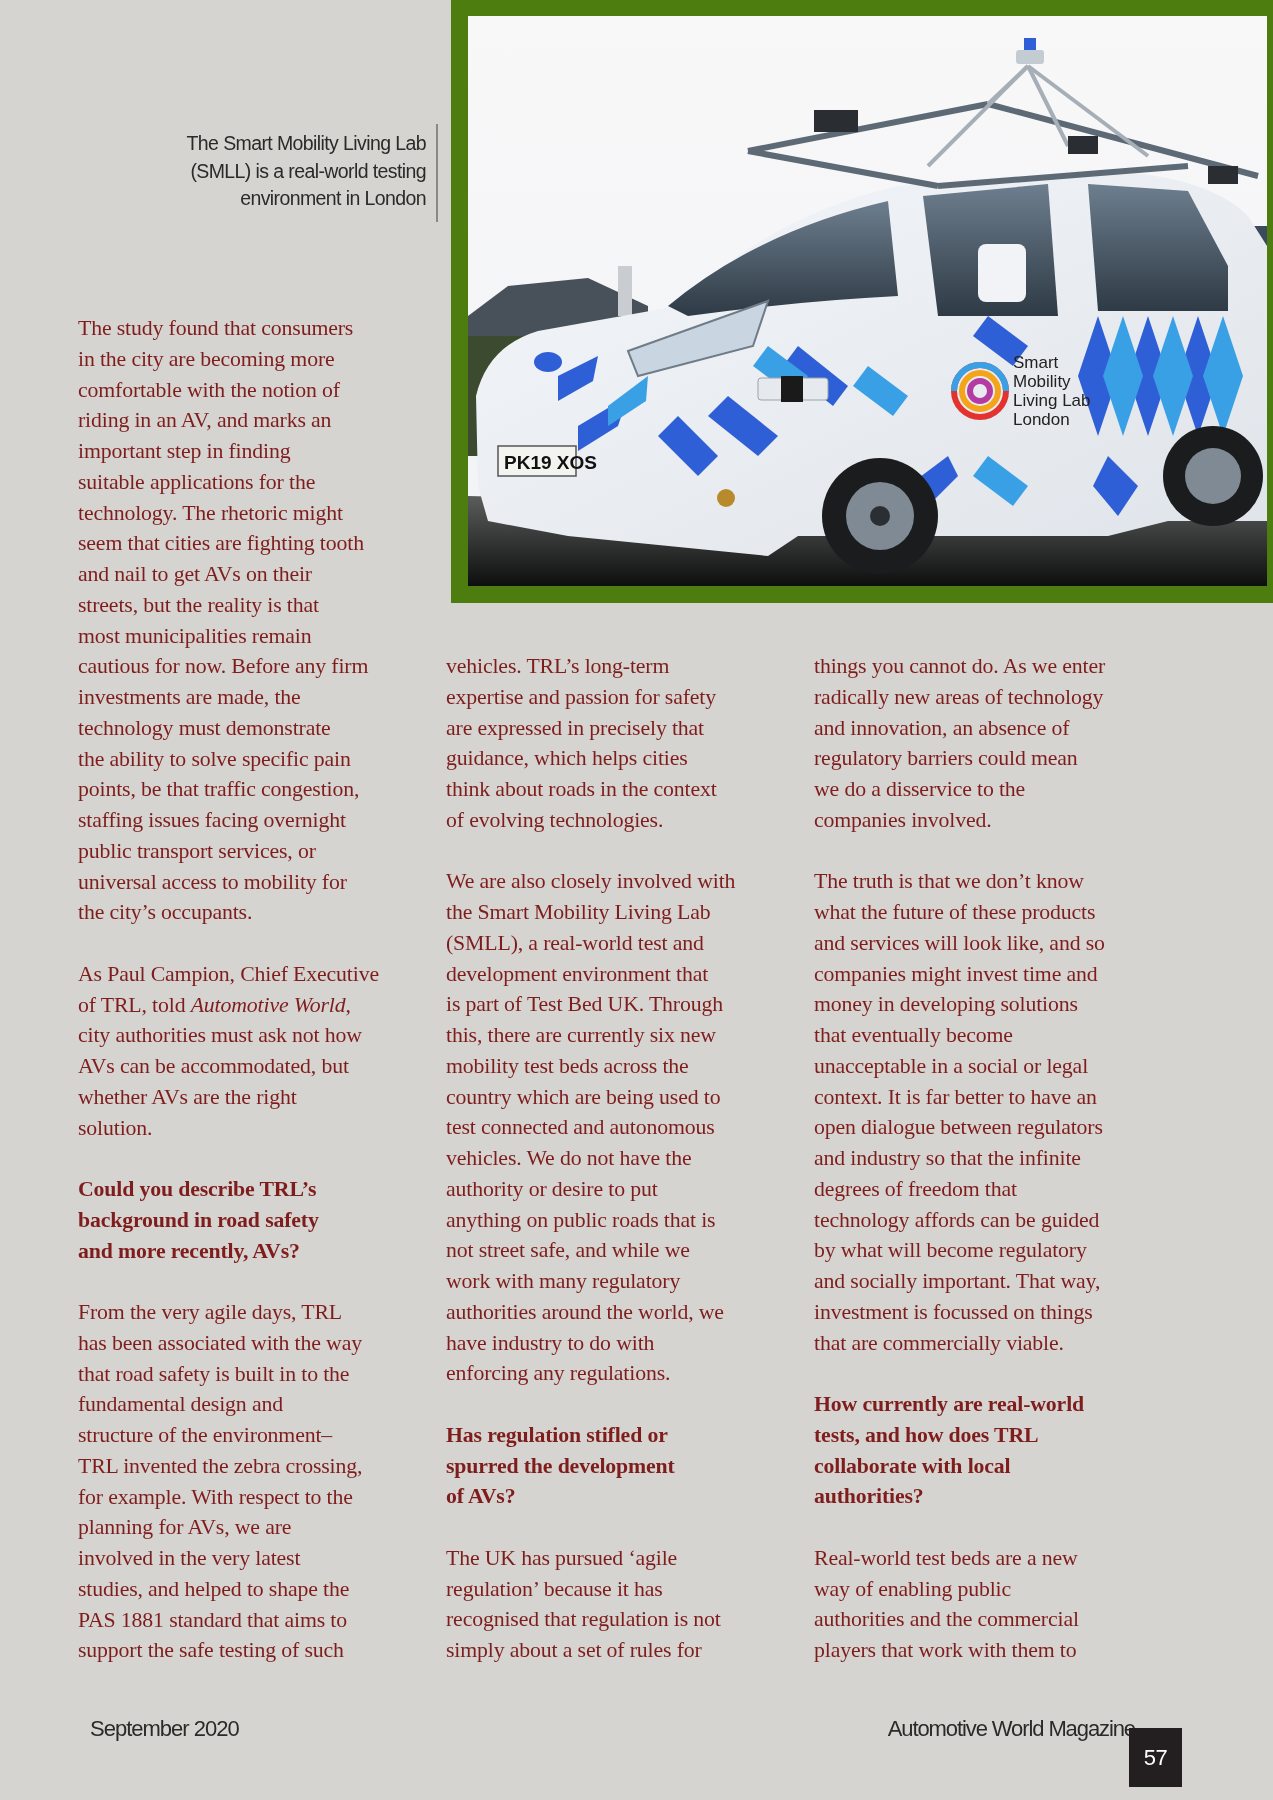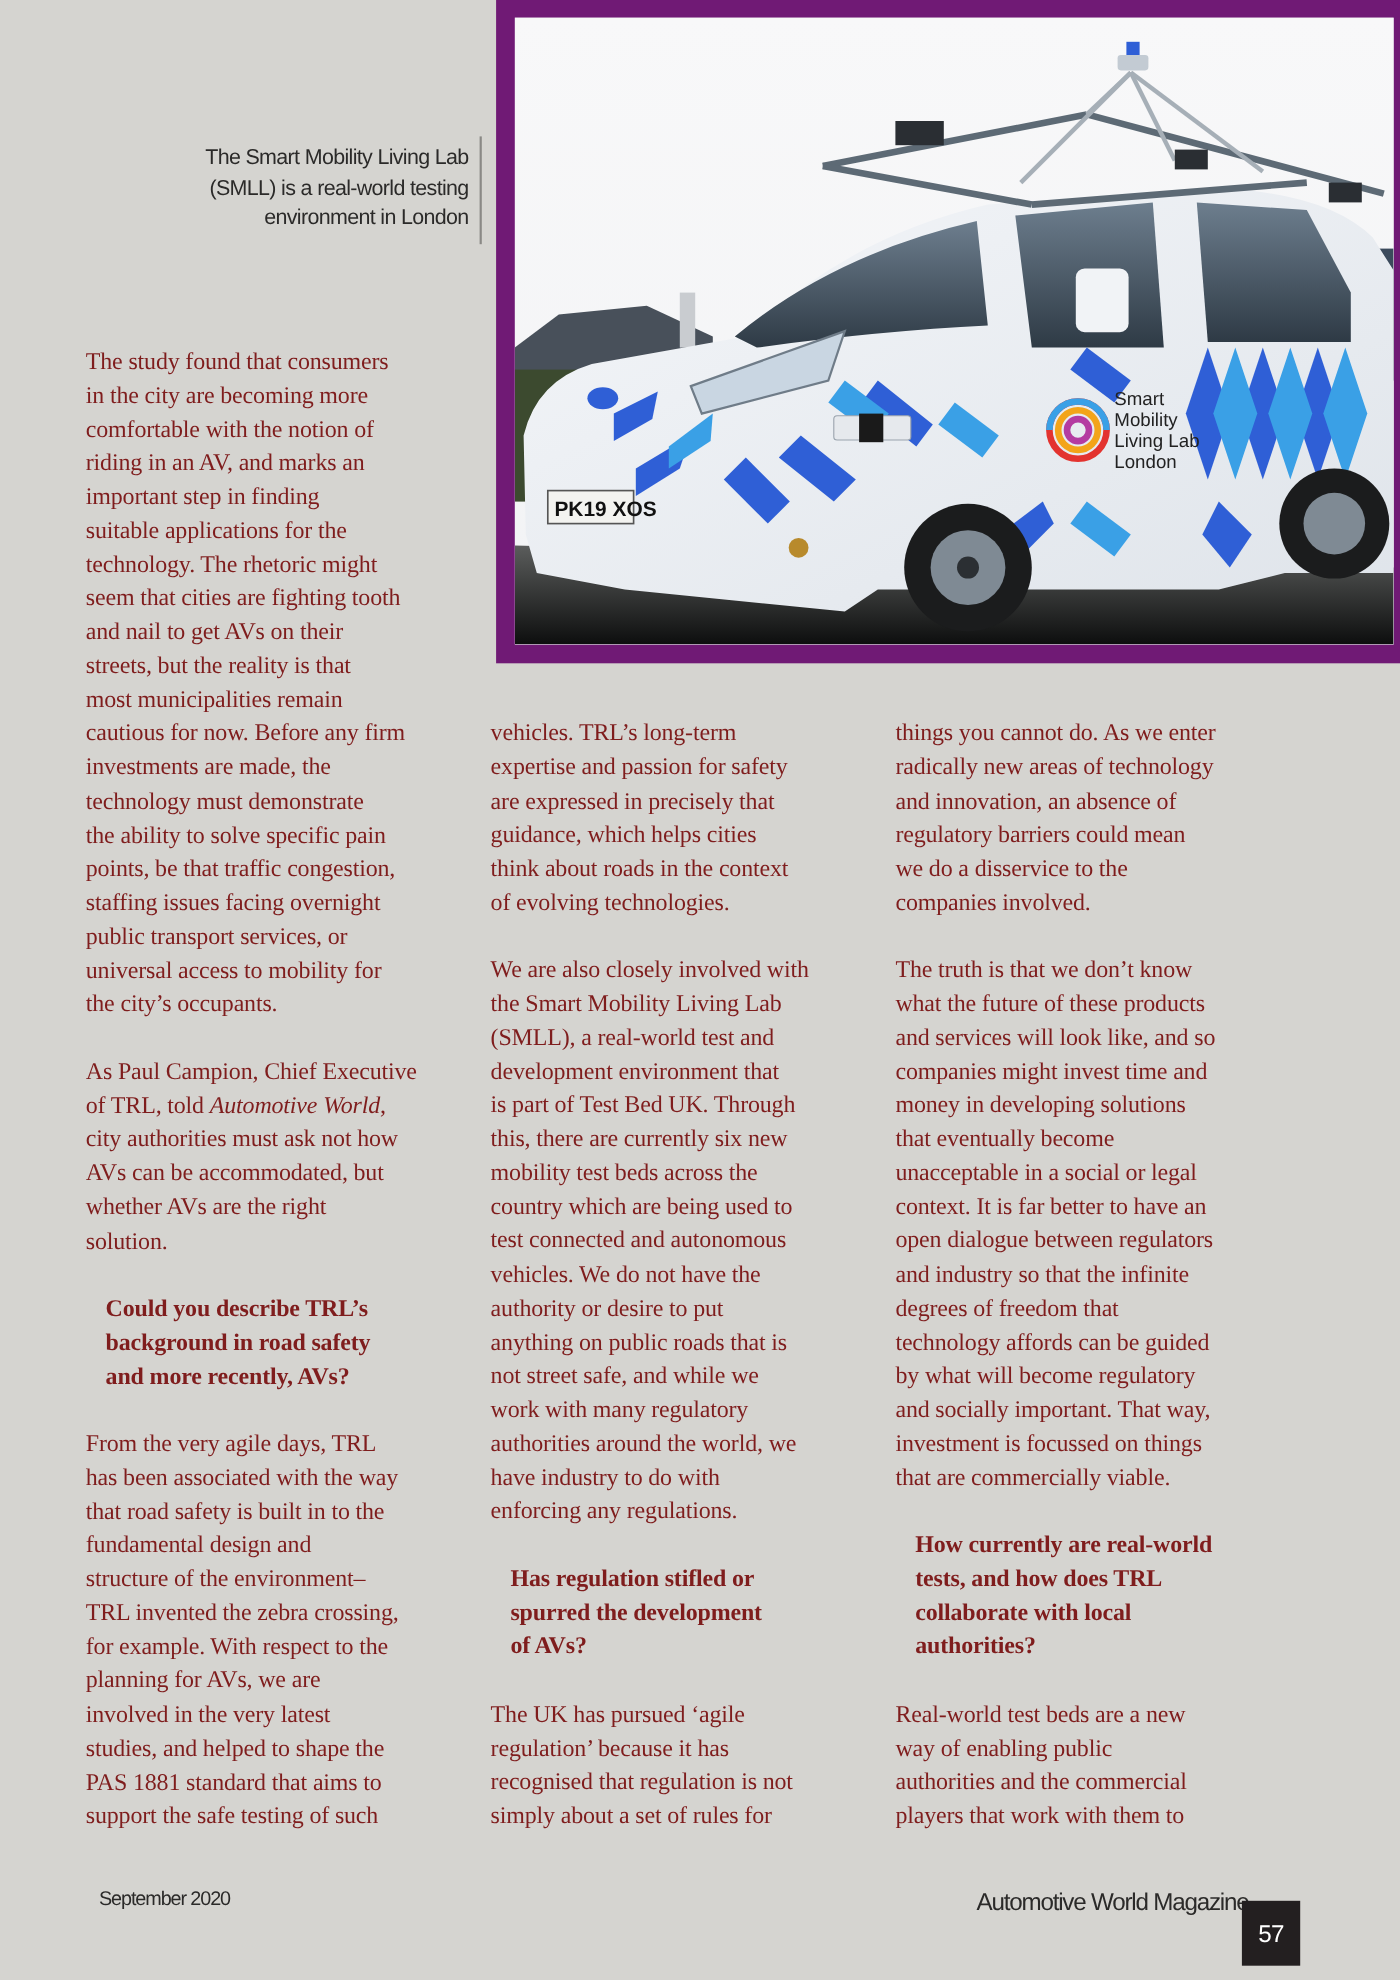--- a/index.html
+++ b/index.html
@@ -21,52 +21,52 @@
     color: #2b2a29;
   }
   .caption-rule {
     position: absolute; left: 436px; top: 124px; width: 2px; height: 98px;
     background: #8a8986;
   }
 
   
   .photo-frame {
     position: absolute; left: 451px; top: 0; width: 822px; height: 603px;
-    background: #701a75;
+    background: #4d7c0f;
   }
   .photo {
     position: absolute; left: 17px; top: 16px; width: 799px; height: 570px;
     overflow: hidden; background: #f7f7f8;
   }
   .photo svg { display: block; width: 100%; height: 100%; }
 
   
   .col {
     position: absolute; width: 350px;
     font-size: 21.8px; line-height: 30.75px;
     letter-spacing: -0.15px;
     color: #7f1d1d;
   }
   .col p { margin: 0 0 30.75px 0; white-space: nowrap; }
   .col p span.line { display: block; }
   .col h3 {
     margin: 0 0 30.75px 0; font-size: 21.8px; line-height: 30.75px;
     font-weight: bold; white-space: nowrap;
   }
-  .col h3 span.line { display: block; margin-left: 18px; }
+  .col h3 span.line { display: block; }
   .col1 { left: 78px; top: 313px; }
   .col2 { left: 446px; top: 651px; }
   .col3 { left: 814px; top: 651px; }
   em { font-style: italic; }
 
   
   .footer-date {
     position: absolute; left: 90px; top: 1716px;
     font-family: "Liberation Sans", "DejaVu Sans", sans-serif;
-    font-size: 18px; letter-spacing: -1px; color: #2b2a29;
+    font-size: 22px; letter-spacing: -1px; color: #2b2a29;
   }
   .footer-mag {
     position: absolute; right: 138px; top: 1716px;
     font-family: "Liberation Sans", "DejaVu Sans", sans-serif;
     font-size: 22px; letter-spacing: -1.1px; color: #2b2a29;
   }
   .page-num {
     position: absolute; left: 1129px; top: 1728px; width: 53px; height: 59px;
     background: #231f20; color: #ffffff;
     font-family: "Liberation Sans", "DejaVu Sans", sans-serif;

